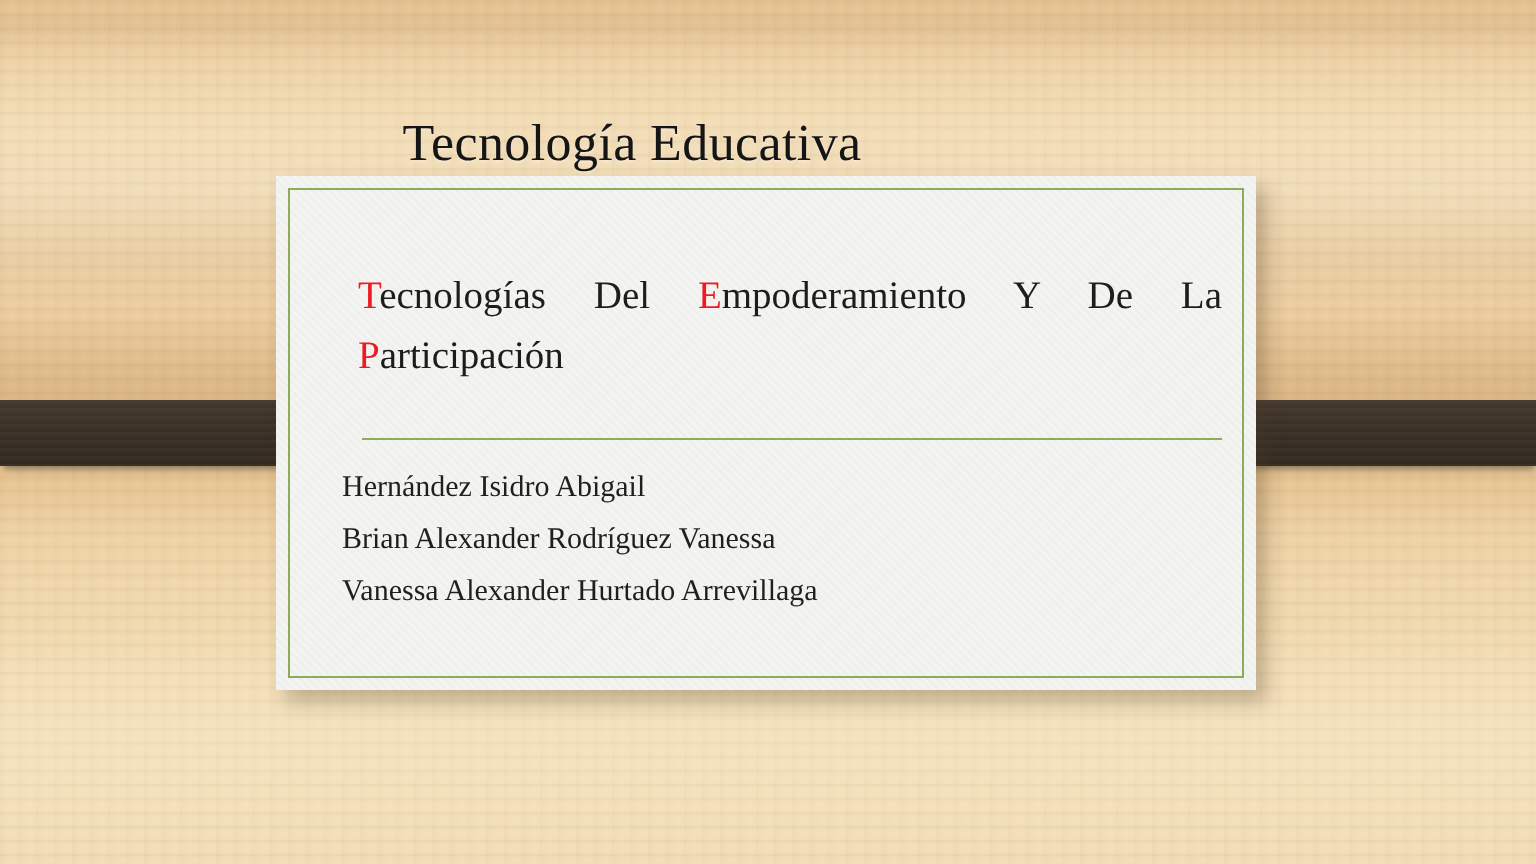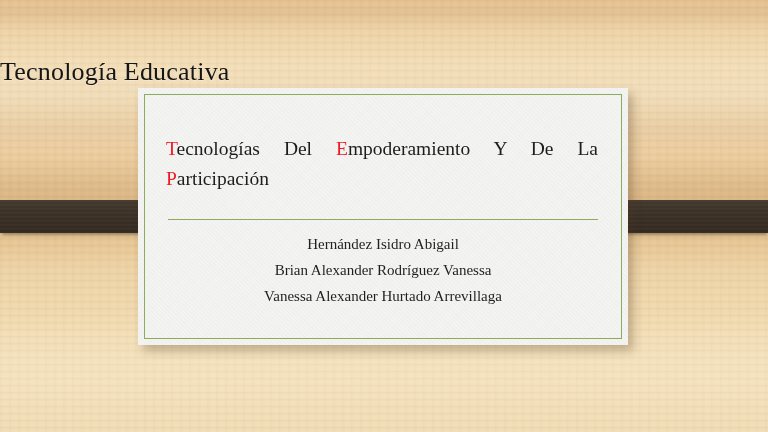--- a/index.html
+++ b/index.html
@@ -83,20 +83,21 @@
   }
   .bar-left  { left: 0; width: 152px; box-shadow: 2px 2px 3px rgba(0,0,0,0.33); }
   .bar-right { left: 618px; width: 150px; box-shadow: -1px 2px 3px rgba(0,0,0,0.33); }
 
   
   .slide-heading {
     position: absolute;
     left: 0;
     top: 56px;
     width: 632px;
+    text-align: center;
     font-size: 26px;
     line-height: 32px;
     letter-spacing: 0.2px;
     color: #151515;
     text-shadow: 0 1px 1px rgba(255,255,255,0.35);
     z-index: 2;
   }
 
   
   .card {
@@ -126,20 +127,21 @@
     top: 6px;
     right: 6px;
     bottom: 6px;
     border: 1px solid #8cac5c;
   }
 
   
   .card-body {
     position: absolute;
     inset: 0;
+    margin-left: 13px;
   }
   .main-title {
     position: absolute;
     left: 28px;
     top: 46px;
     width: 432px;
     font-size: 19.5px;
     line-height: 30px;
     color: #1d1d1b;
     text-align: justify;
@@ -155,21 +157,21 @@
     top: 131px;
     width: 430px;
     height: 0;
     border-top: 1.6px solid #8cac5c;
   }
   .authors {
     position: absolute;
     left: 20px;
     top: 143px;
     width: 450px;
-    text-align: center;
+    text-align: left;
     color: #1f1f1d;
     font-size: 15px;
     line-height: 26px;
   }
   .author-line { display: block; }
 </style>
 </head>
 <body>
 
 <div id="slide">

